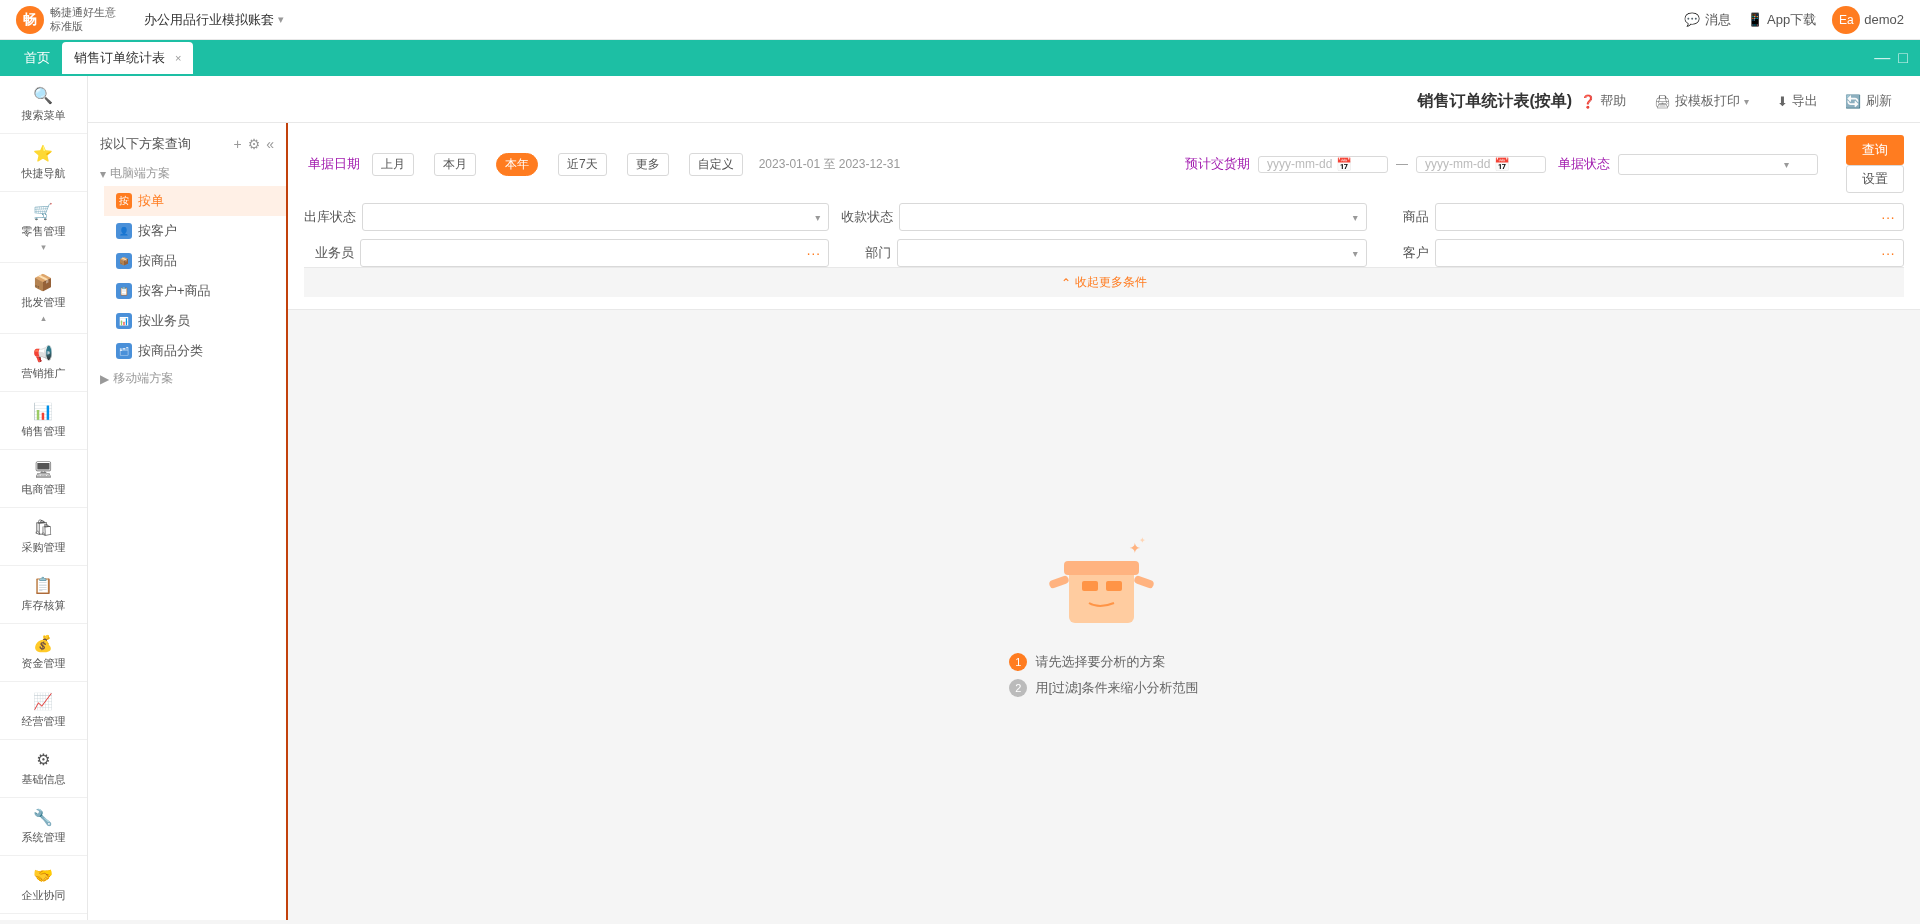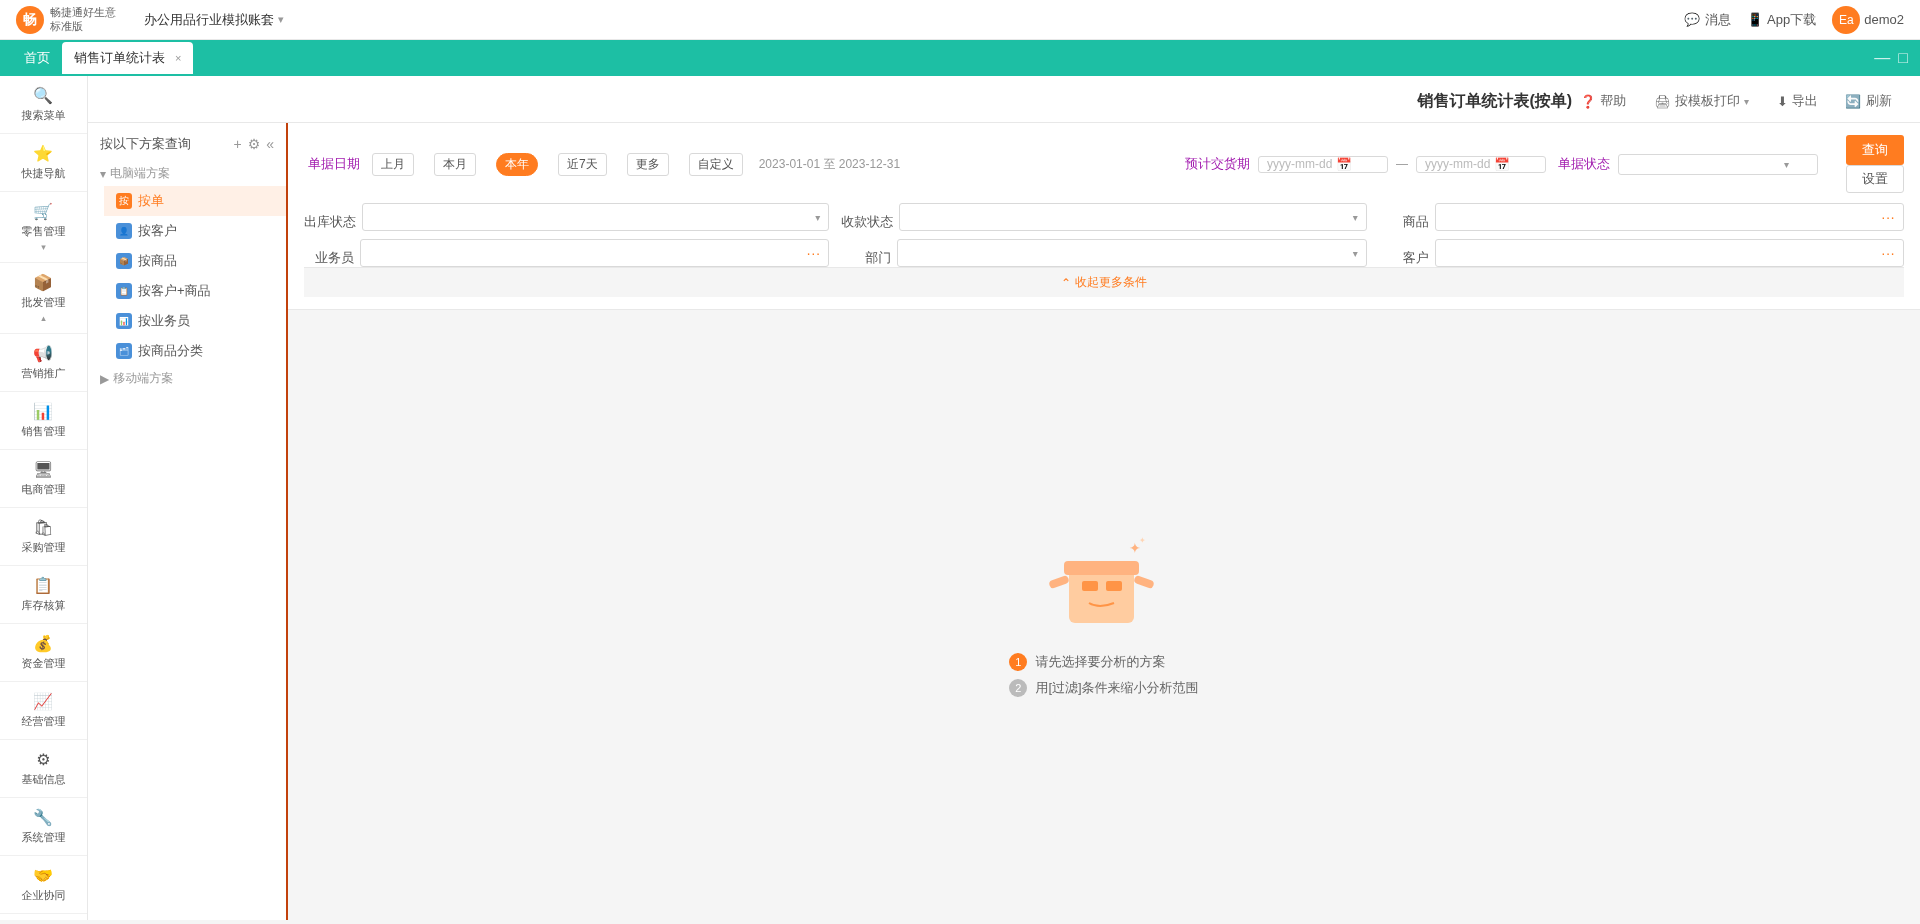--- a/index.html
+++ b/index.html
@@ -164,21 +164,21 @@
       width: 120px; height: 100px; position: relative; margin-bottom: 20px;
     }
     .empty-hints { display: flex; flex-direction: column; gap: 8px; }
     .empty-hint-item { display: flex; align-items: flex-start; gap: 8px; font-size: 13px; color: #666; }
     .hint-num {
       width: 18px; height: 18px; border-radius: 50%; display: flex; align-items: center; justify-content: center;
       font-size: 11px; color: #fff; flex-shrink: 0;
     }
     .hint-num.orange { background: #ff7c20; }
     .hint-num.gray { background: #bbb; }
-    .filter-cell { display: flex; align-items: flex-end; gap: 6px; }
+    .filter-cell { display: flex; align-items: center; gap: 6px; }
     .filter-cell-label { color: #555; font-size: 13px; white-space: nowrap; min-width: 50px; text-align: right; }
     .filter-cell-input {
       flex: 1; border: 1px solid #d9d9d9; border-radius: 3px; padding: 5px 8px;
       font-size: 12px; color: #999; display: flex; align-items: center; justify-content: space-between; cursor: pointer;
       background: #fff; min-height: 28px;
     }
   </style>
 </head>
 <body>
 

